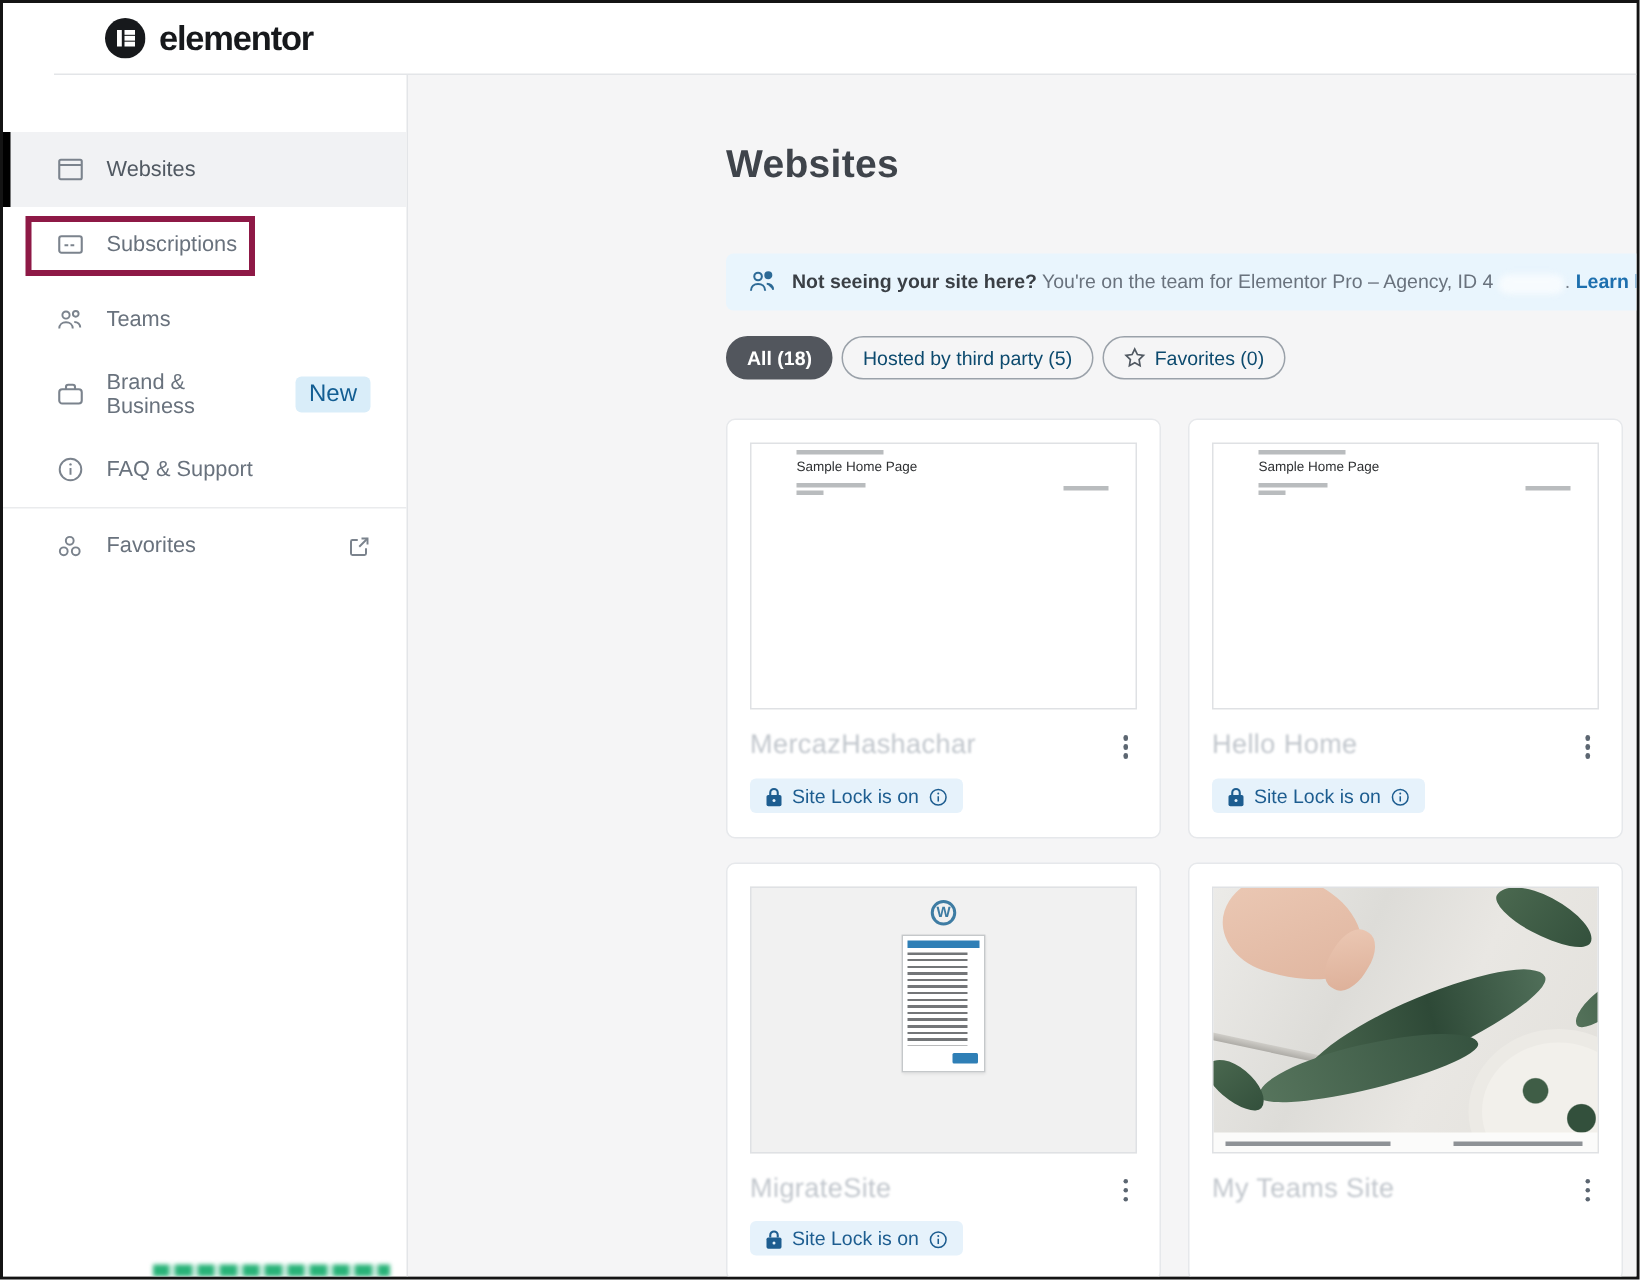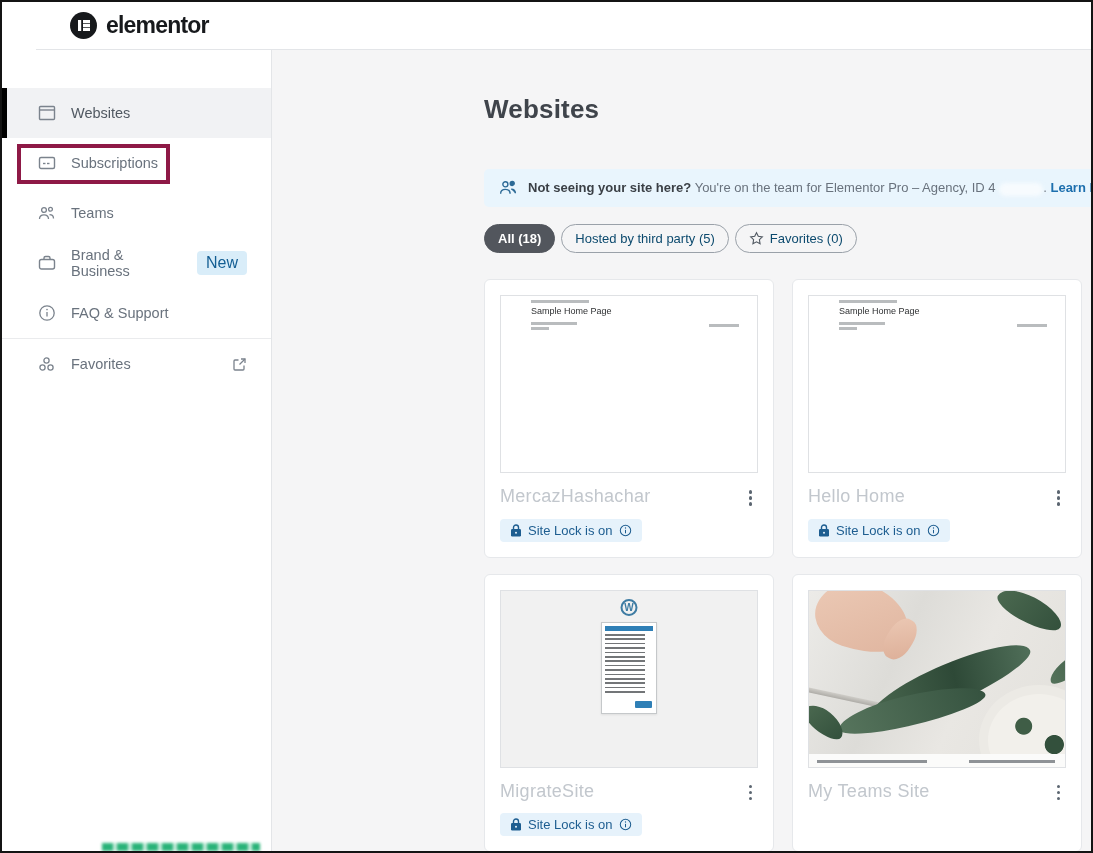--- a/index.html
+++ b/index.html
@@ -116,21 +116,21 @@
   .ph-plate { position: absolute; width: 120px; height: 110px; right: -34px; bottom: -28px; border-radius: 50%; border: 9px solid #eceae5;
     background: radial-gradient(circle at 35% 35%, #3f5d46 9%, transparent 10%), radial-gradient(circle at 65% 55%, #33503c 11%, transparent 12%), radial-gradient(circle at 45% 75%, #4b6950 9%, transparent 10%), #f2f0eb; }
   .ph-caption { position: absolute; left: 0; right: 0; bottom: 0; height: 13px; background: #fbfbfa; }
   .ph-cap-bar { position: absolute; bottom: 4px; height: 3px; background: #8e9296; filter: blur(0.4px); }
   
   .card-title-row { margin-top: 13px; display: flex; justify-content: space-between; }
   .card-title { font-size: 18px; color: #c2c7cd; filter: blur(0.6px); letter-spacing: 0.3px; }
   .kebab { display: flex; flex-direction: column; gap: 2.5px; padding: 4px 6px; cursor: pointer; }
   .kebab i { width: 3.5px; height: 3.5px; border-radius: 50%; background: #5c6671; }
   .lock-badge {
-    margin-top: 9px; display: inline-flex; align-items: center; gap: 6px;
+    margin-top: 9px; display: inline-flex; align-items: flex-end; gap: 6px;
     background: #e6f2fb; color: #1d5d90; font-size: 13px; padding: 4px 10px; border-radius: 4px;
   }
   
   .green-artifact {
     position: absolute; left: 100px; bottom: 0; width: 158px; height: 8px;
     background: repeating-linear-gradient(90deg, #28b378 0 11px, rgba(40,179,120,0.25) 11px 15px);
     filter: blur(1.4px); z-index: 5;
   }
 </style>
 </head>

